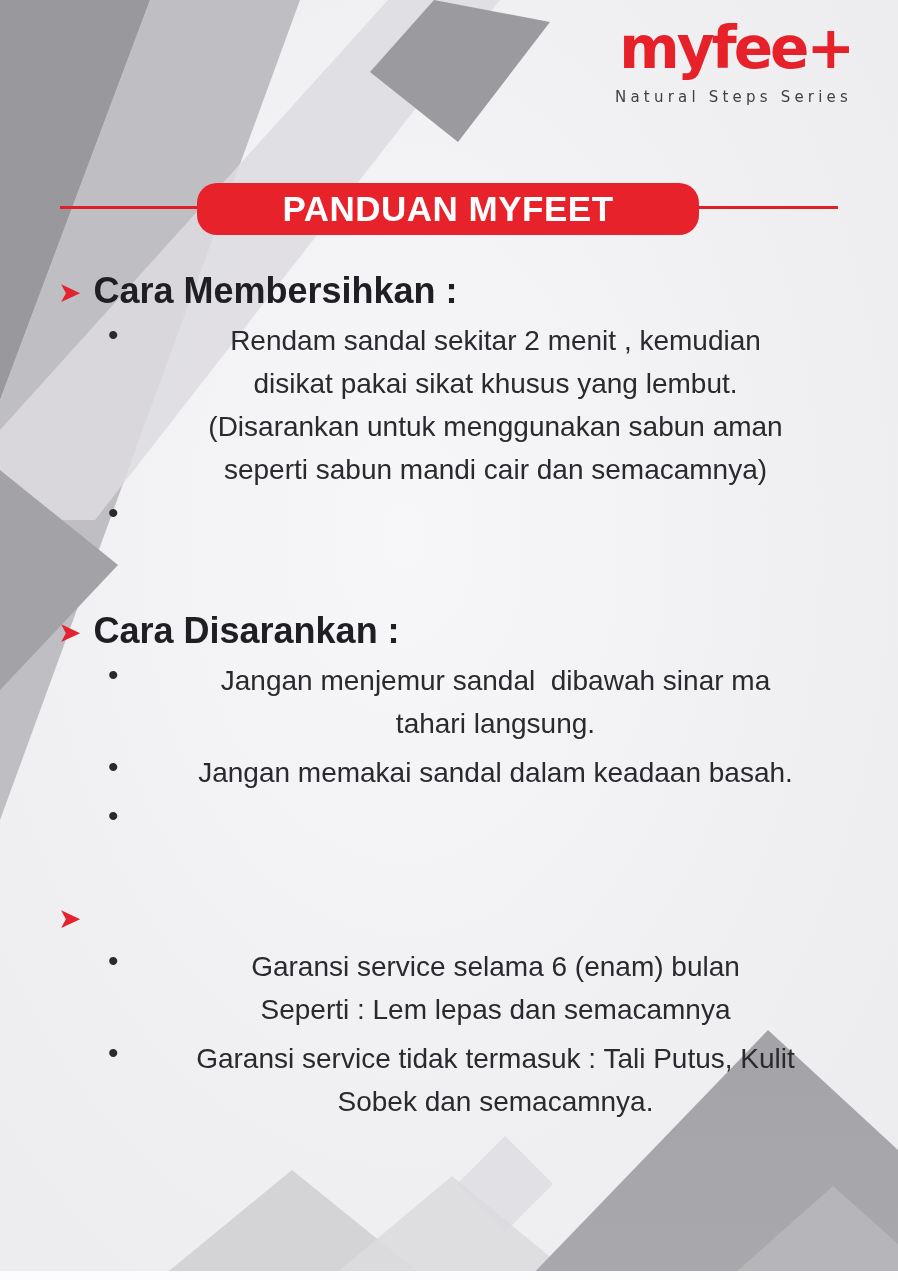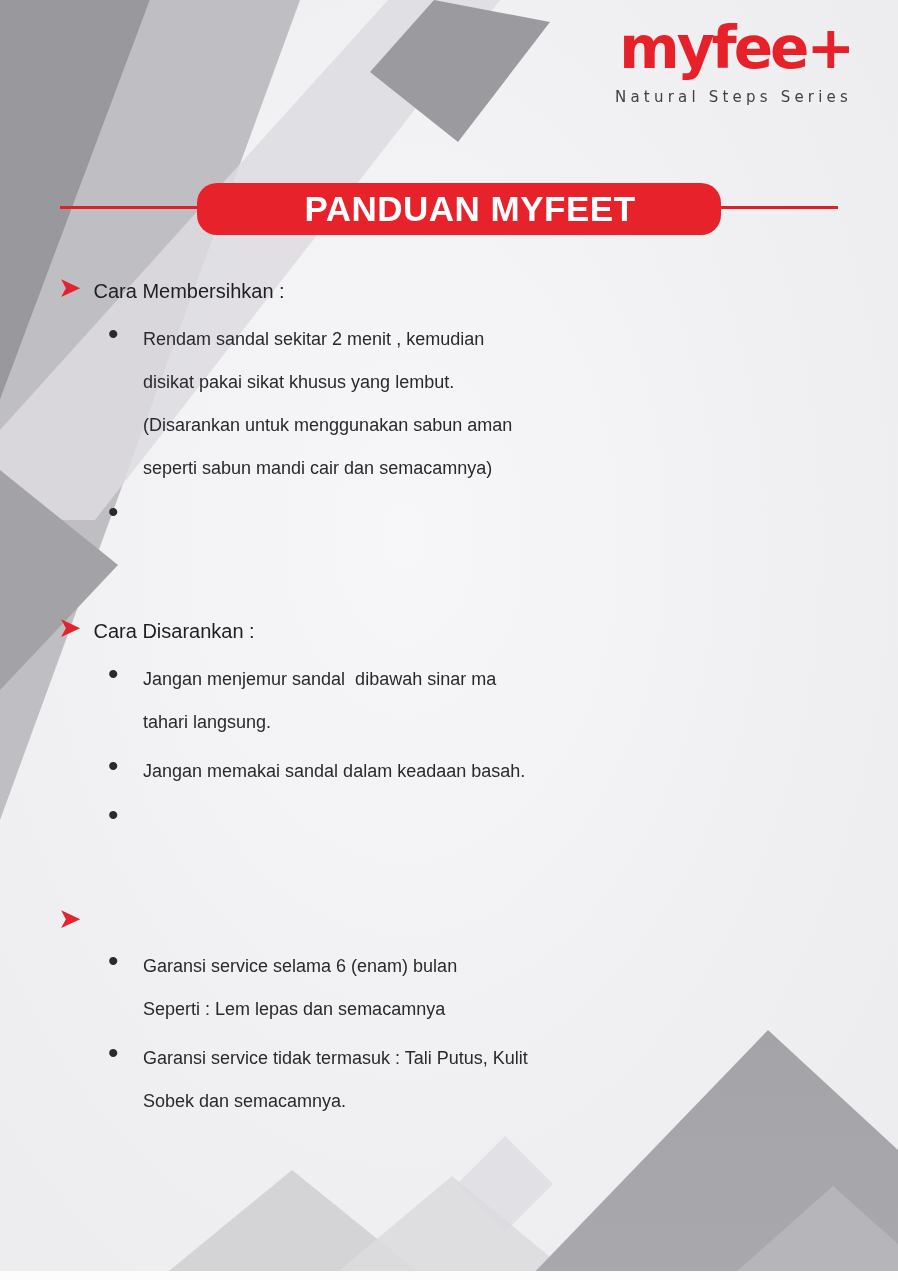--- a/index.html
+++ b/index.html
@@ -35,46 +35,46 @@
   .logo .tagline{
     margin-top:10px;
     font-family:"DejaVu Sans", sans-serif;
     font-size:15px;letter-spacing:4.2px;color:#414045;
   }
   
   .rule-line{position:absolute;left:60px;top:206px;width:778px;height:3px;background:#df2029;z-index:2;}
   .banner{
     position:absolute;left:197px;top:183px;width:502px;height:52px;
     background:#e7222b;border-radius:20px;z-index:3;
-    display:flex;align-items:center;justify-content:center;padding-left:22px;
+    display:flex;align-items:center;justify-content:center;
   }
   .banner span{
     color:#ffffff;font-weight:bold;font-size:35px;letter-spacing:.5px;
   }
   
   .sec{position:absolute;left:58px;width:790px;z-index:2;}
   .sec-1{top:272px;}
   .sec-2{top:612px;}
   .sec-3{top:903px;}
   .sec-h{display:flex;align-items:baseline;gap:12px;margin:0 0 8px 0;}
   .arrow{
     font-family:"DejaVu Sans", sans-serif;
     color:#e32330;font-size:28px;line-height:34px;flex:0 0 auto;
     transform:translateY(-1px);
   }
-  .sec-title{font-size:20px;font-weight:normal;line-height:38px;color:#1f1e22;}
+  .sec-title{font-size:36px;font-weight:bold;line-height:38px;color:#1f1e22;}
   ul.items{list-style:none;margin:0;padding:0;}
   li.item{position:relative;padding-left:85px;margin-bottom:6px;}
   li.item .dot{
     position:absolute;left:50px;top:-1px;
     font-size:30px;color:#2a292d;
   }
   li.item .item-text{
     display:block;white-space:pre-wrap;
-    font-size:18px;line-height:43px;color:#2a292d;
+    font-size:28px;line-height:43px;color:#2a292d;text-align:center;
   }
 </style>
 </head>
 <body>
 
 <div class="page">
 
   <div class="deco d-tl-band"></div>
   <div class="deco d-tl-dark"></div>
   <div class="deco d-tl-light"></div>

